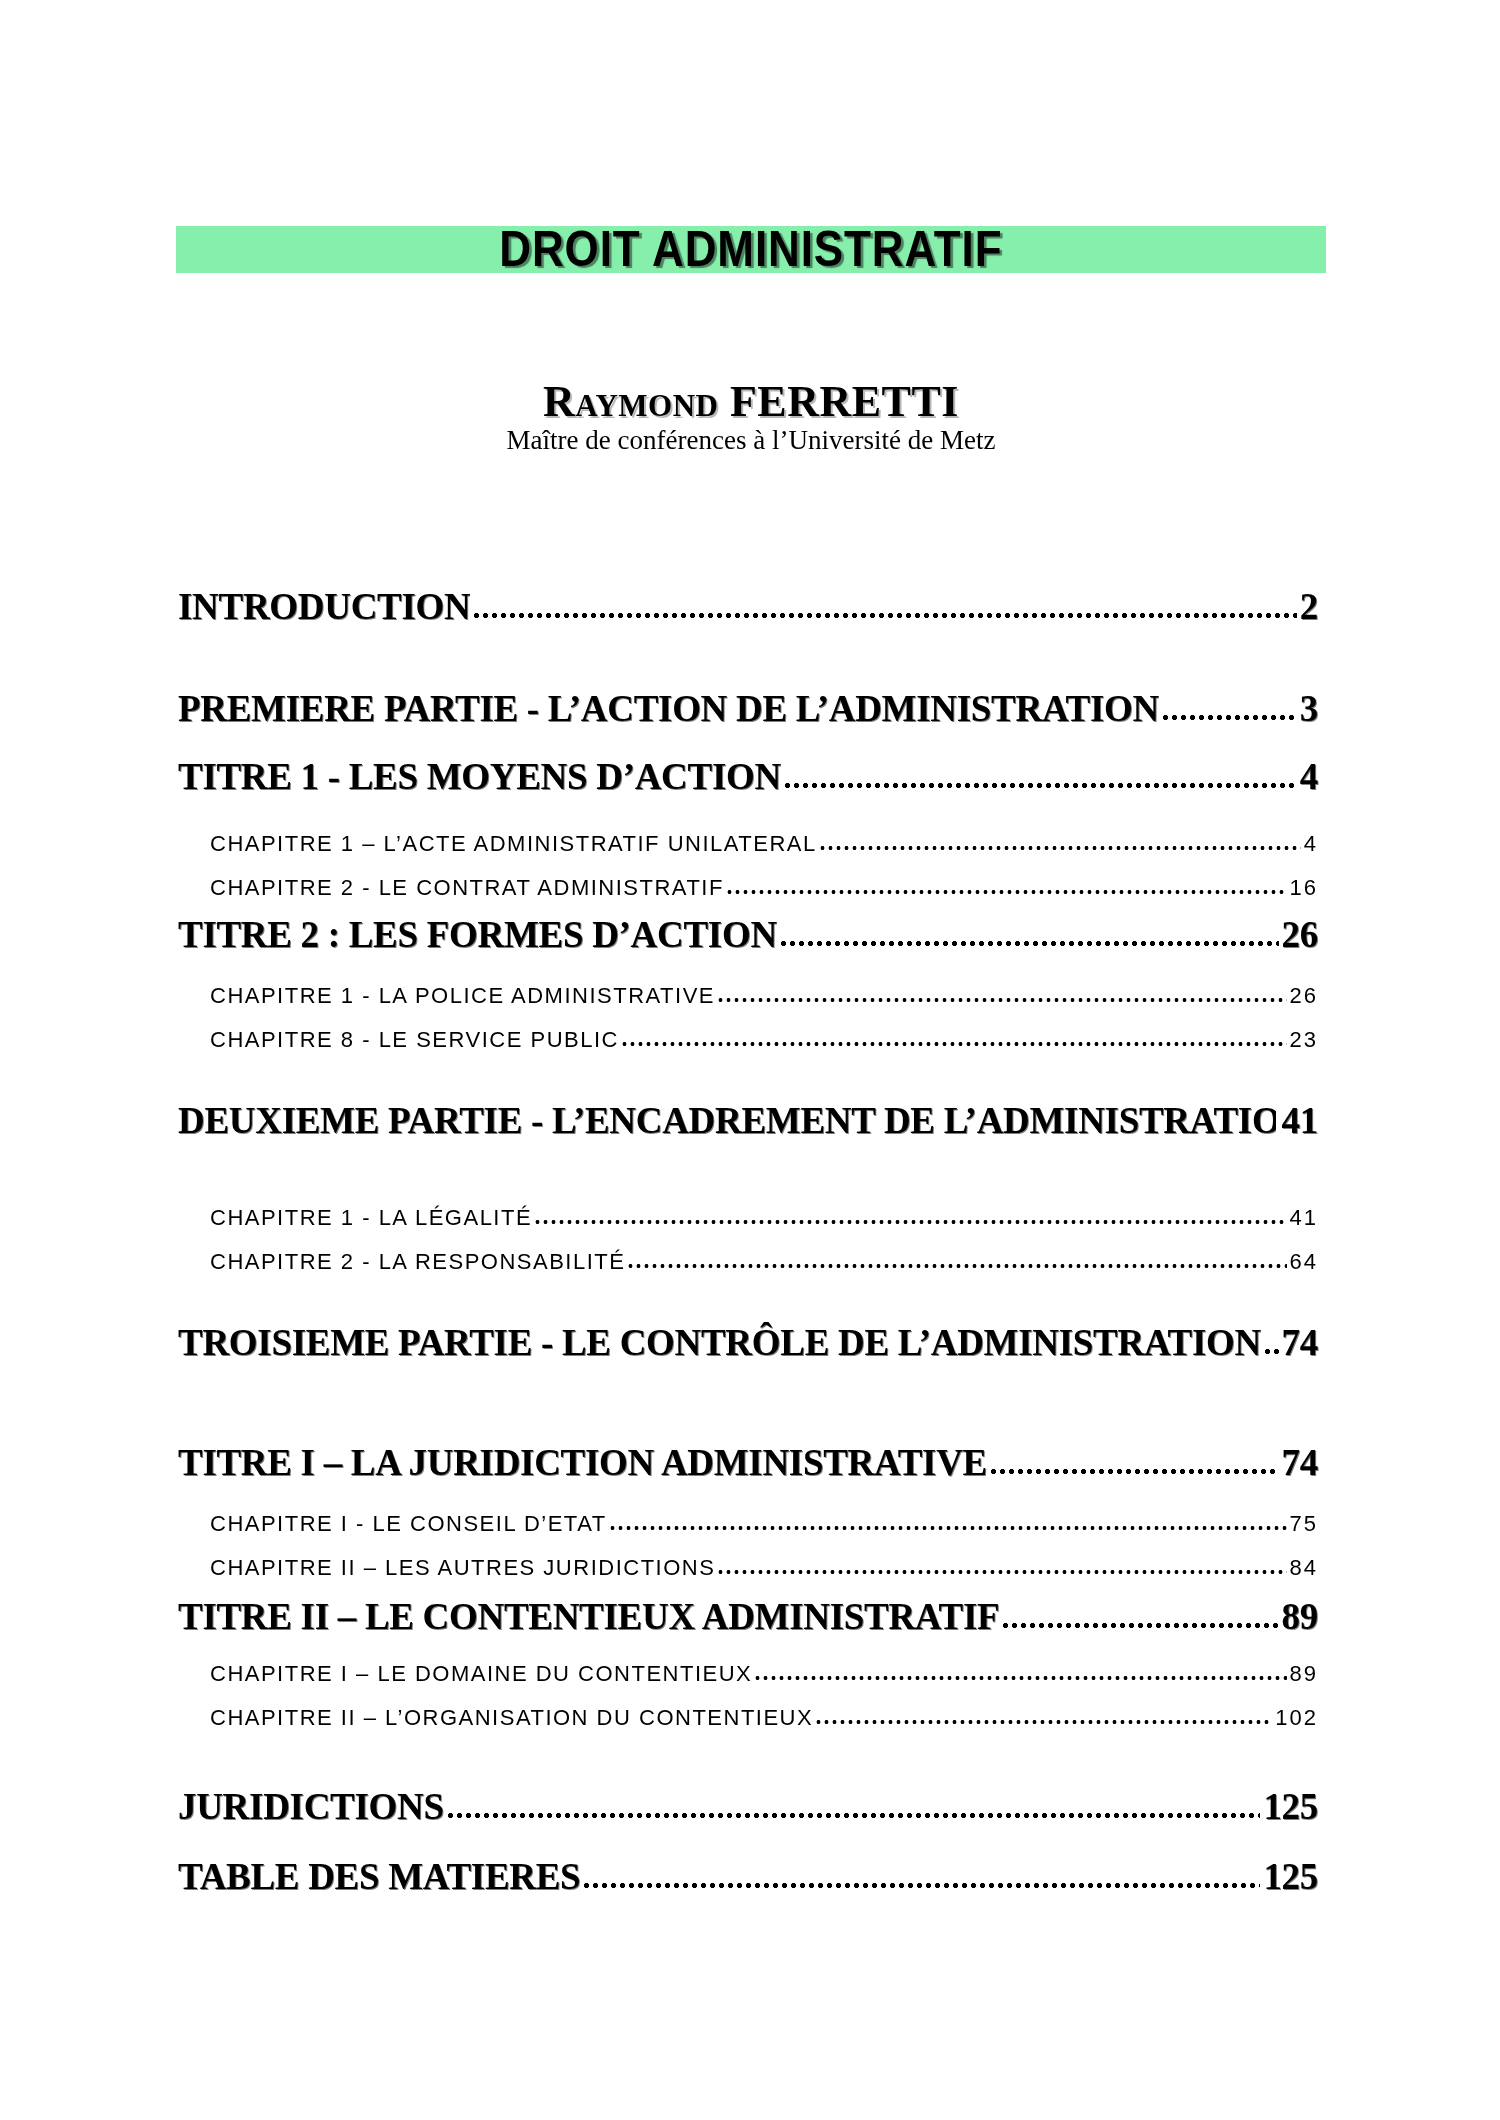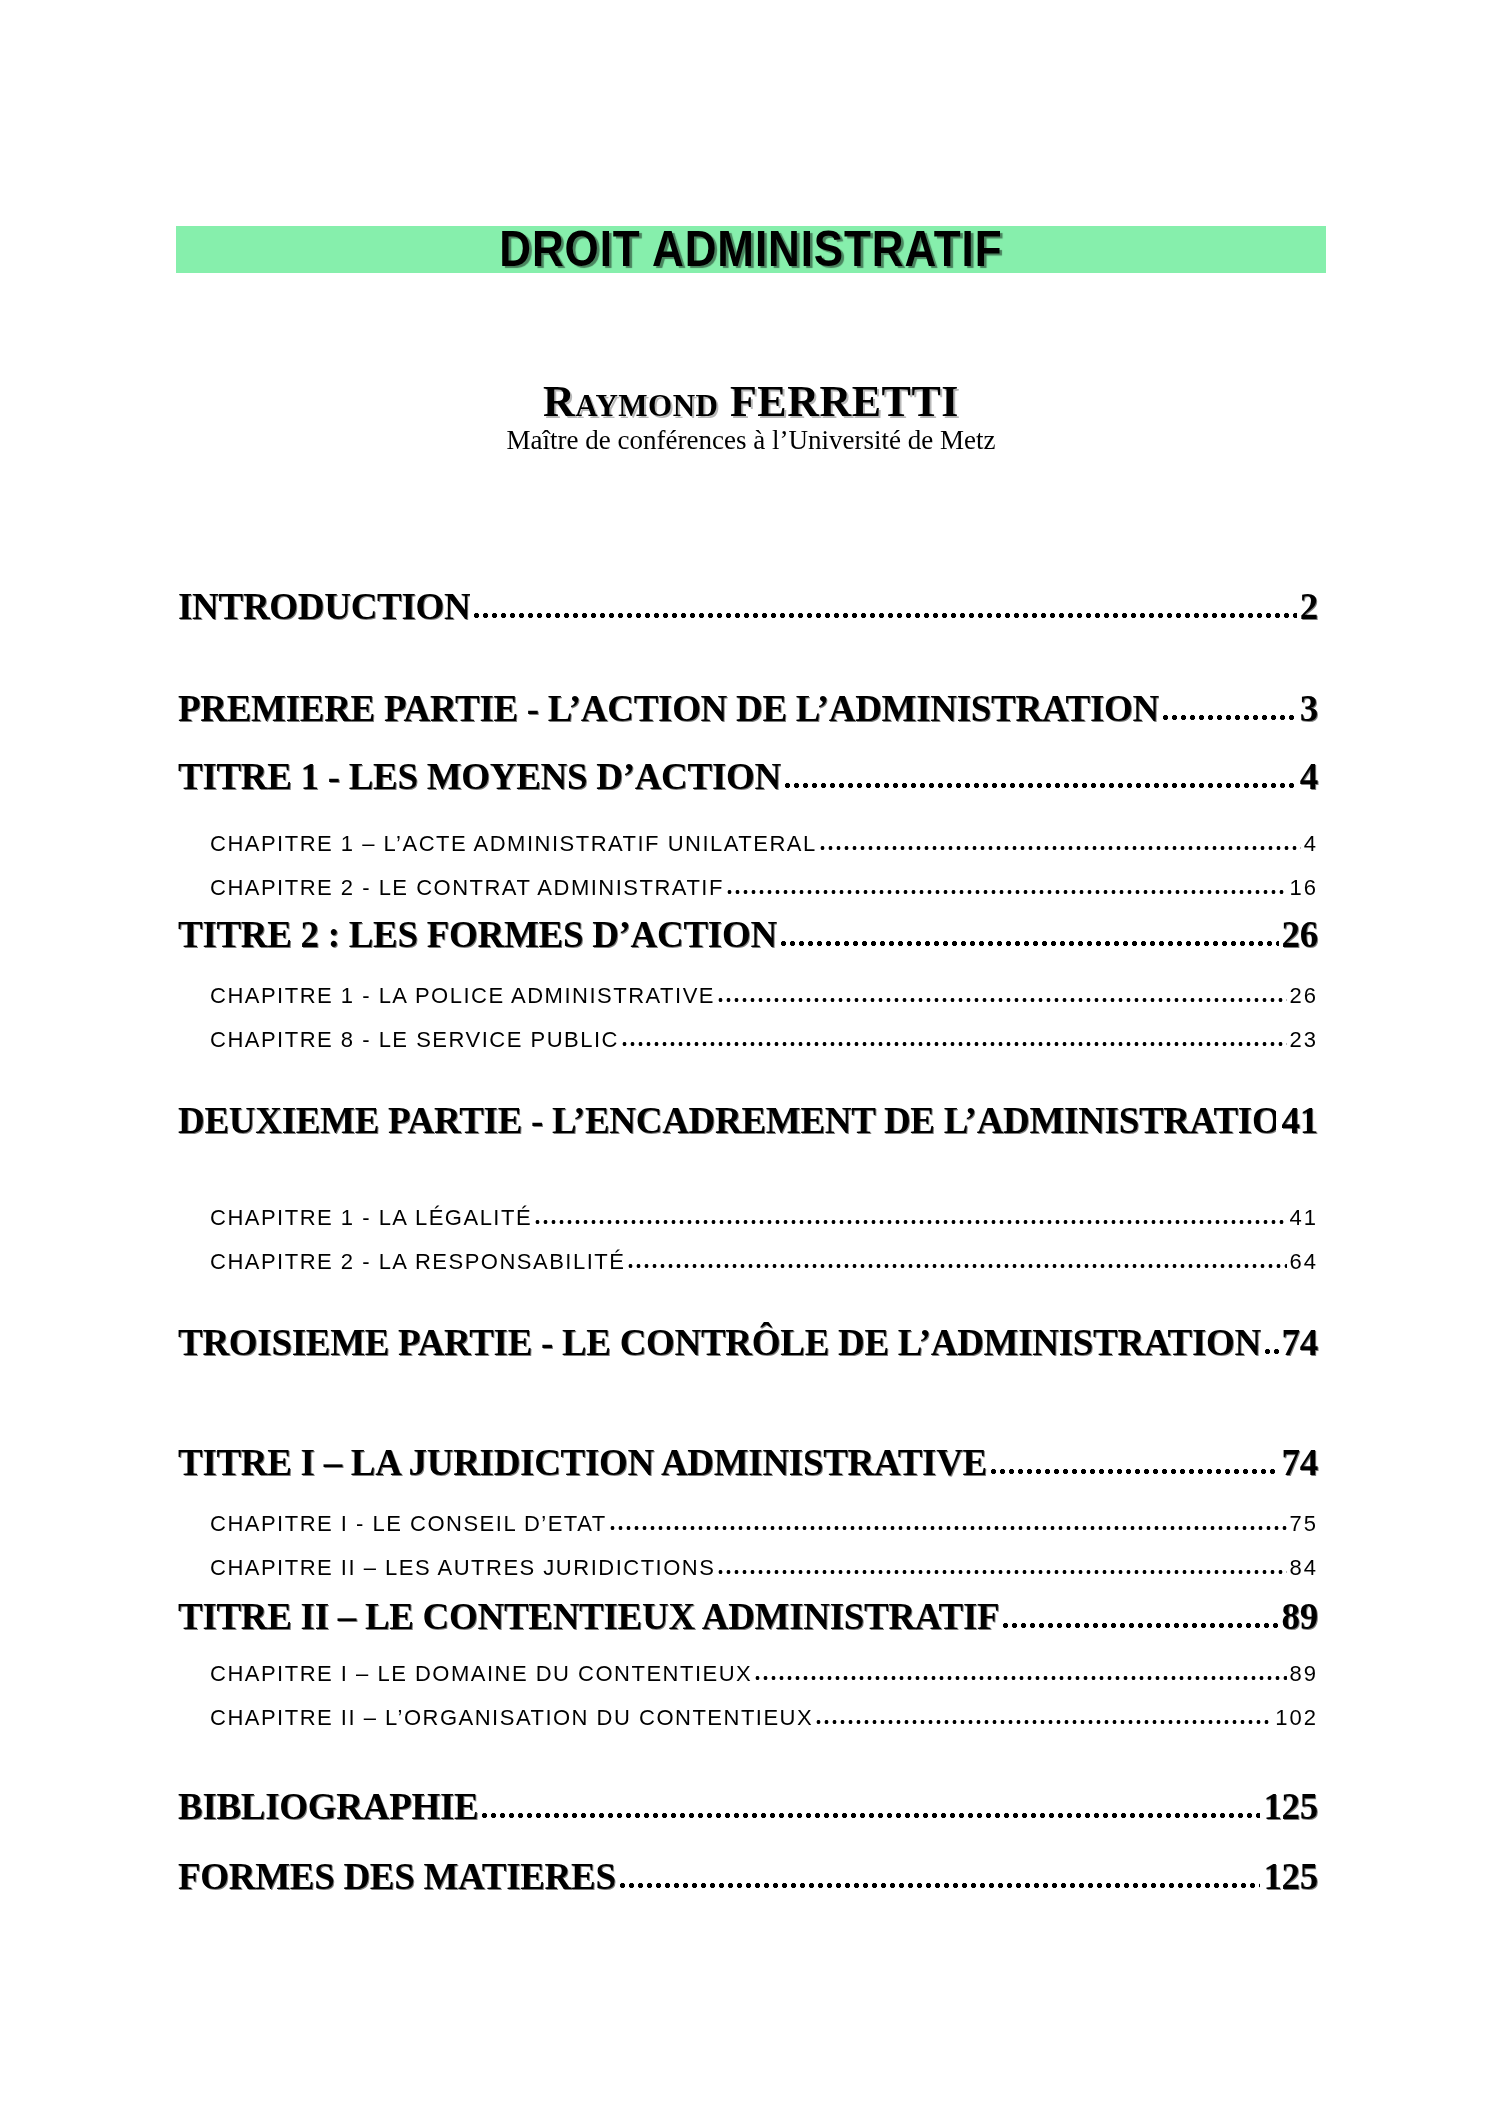--- a/index.html
+++ b/index.html
@@ -187,24 +187,24 @@
         <span class="lab">CHAPITRE I – LE DOMAINE DU CONTENTIEUX</span>
         <span class="dots"></span>
         <span class="num">89</span>
       </div>
       <div class="row l2" style="margin-top: 0px;">
         <span class="lab">CHAPITRE II – L’ORGANISATION DU CONTENTIEUX</span>
         <span class="dots"></span>
         <span class="num">102</span>
       </div>
       <div class="row l1" style="margin-top: 46px;">
-        <span class="lab">BIBLIOGRAPHIE</span>
+        <span class="lab">JURIDICTIONS</span>
         <span class="dots"></span>
         <span class="num">125</span>
       </div>
       <div class="row l1" style="margin-top: 28px;">
-        <span class="lab">FORMES DES MATIERES</span>
+        <span class="lab">TABLE DES MATIERES</span>
         <span class="dots"></span>
         <span class="num">125</span>
       </div>
     </div>
 
 </div>
 
 </body></html>

